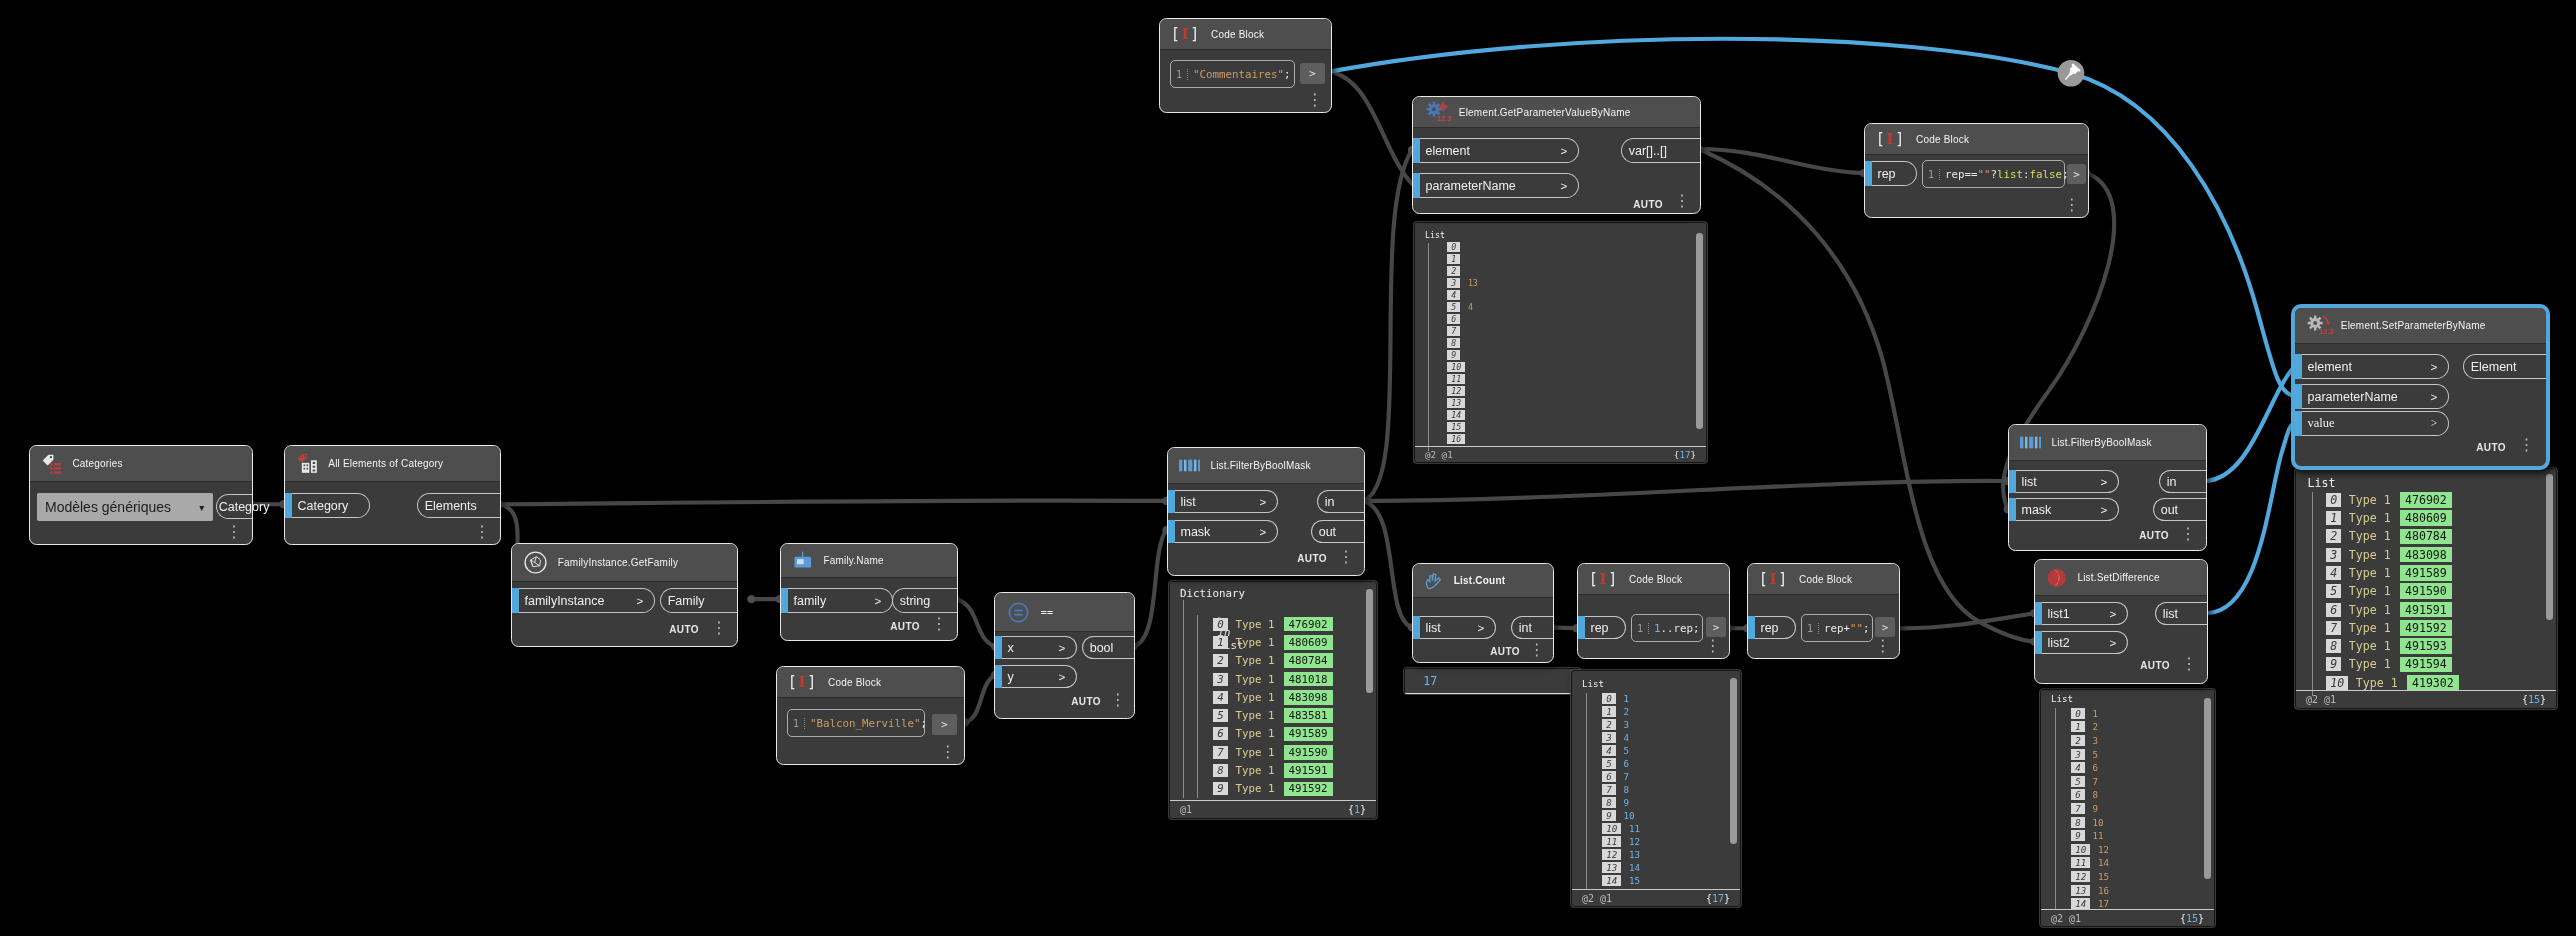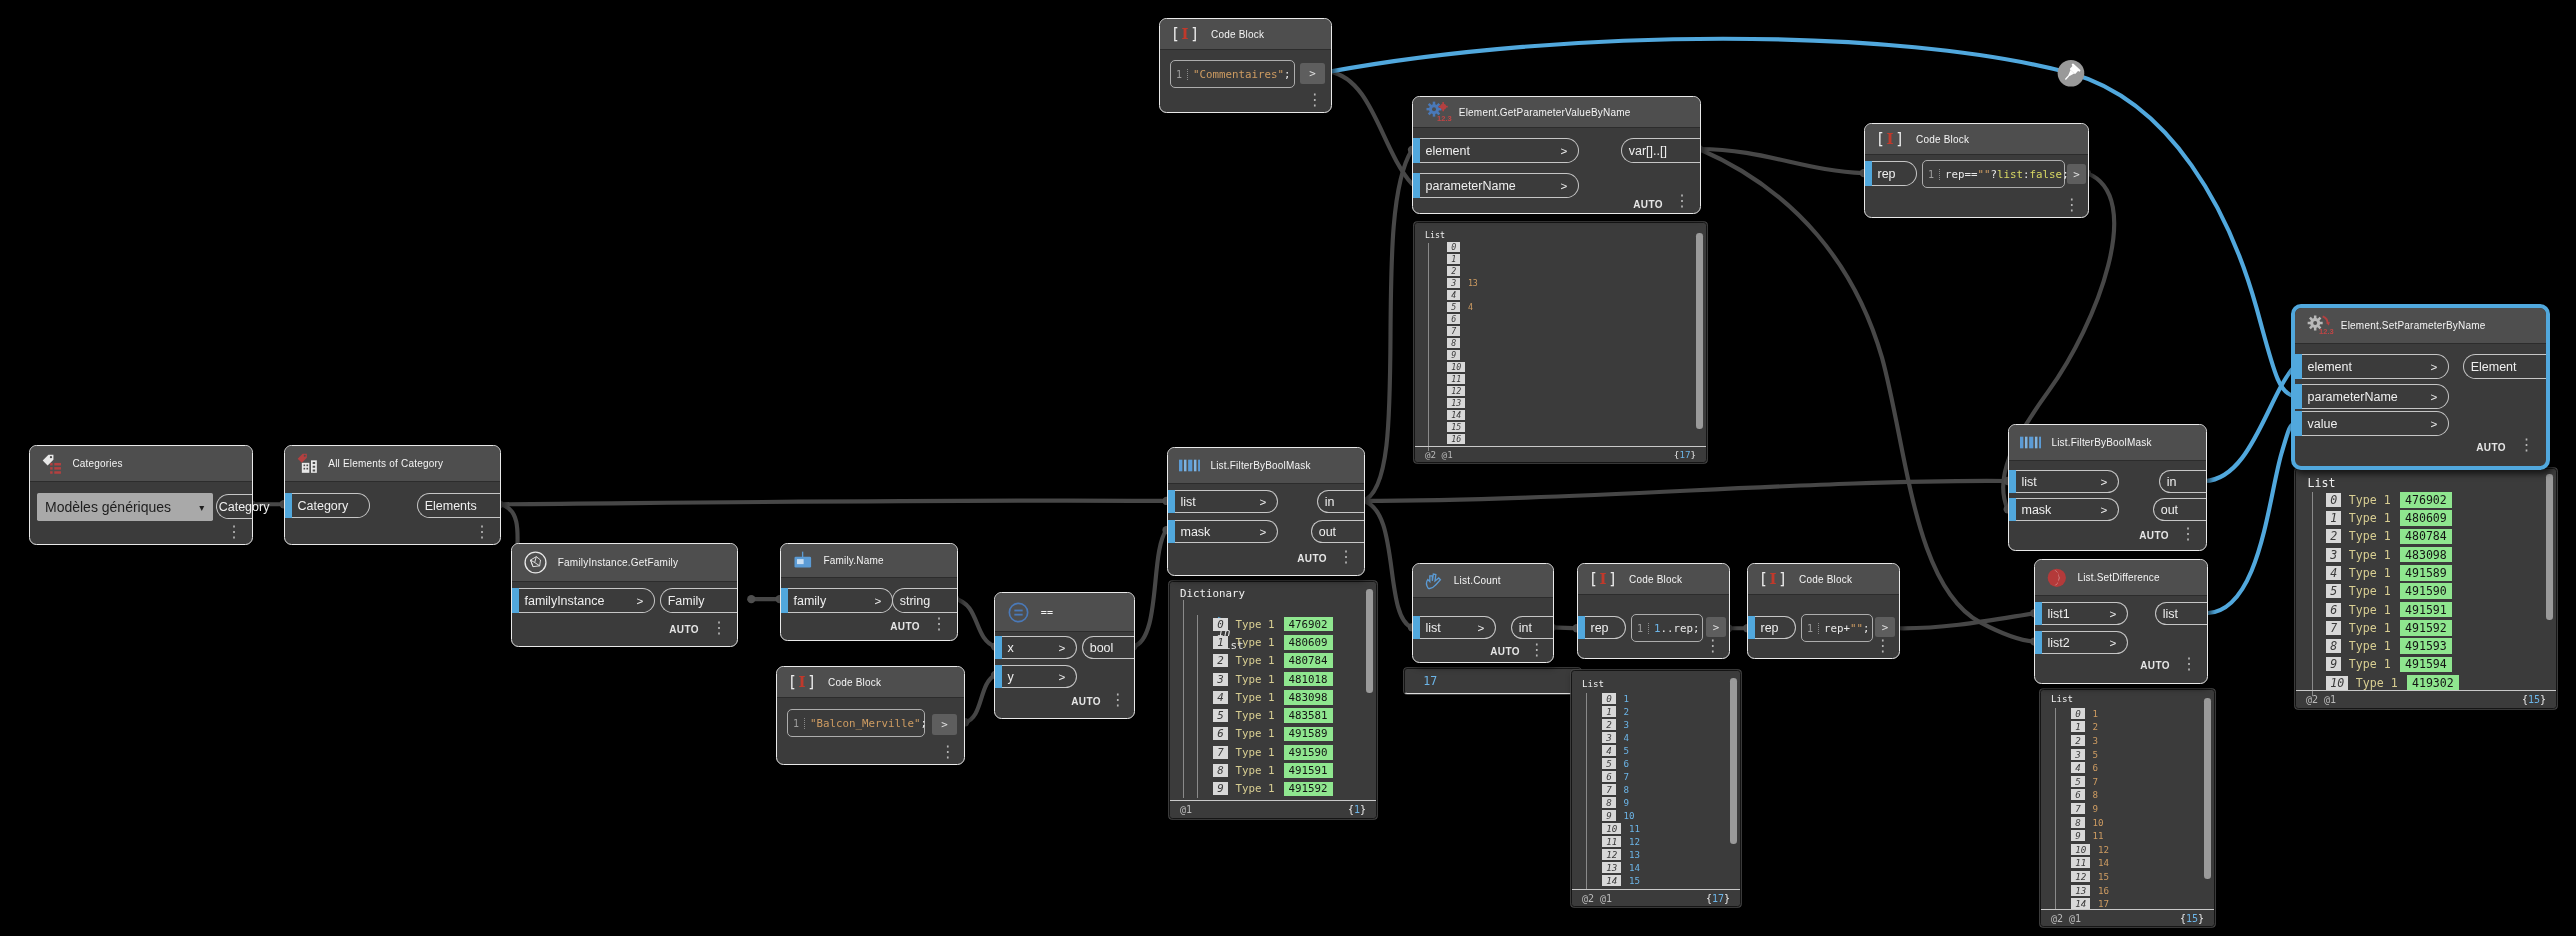--- a/index.html
+++ b/index.html
@@ -305,21 +305,21 @@
     <span class="ntitle">Element.SetParameterByName</span>
   </div>
   <div class="pill-in conn" style="top:46px;width:154px;">
         <span>element</span>
         <span class="chev">&gt;</span>
       </div>
   <div class="pill-in conn" style="top:76px;width:154px;">
         <span>parameterName</span>
         <span class="chev">&gt;</span>
       </div>
-  <div class="pill-in conn" style="top:103px;width:154px;">
+  <div class="pill-in conn" style="top:103px;width:154px;font-family:Liberation Serif, serif;">
         <span>value</span>
         <span class="chev">&gt;</span>
       </div>
   <div class="pill-out" style="top:46px;width:83px;">
         <span>Element</span>
       </div>
   <span class="lacing" style="right:40px;top:134px;">AUTO</span>
   <span class="dots" style="right:11.6px;top:130px;">⋮</span>
 </div>
 
@@ -625,21 +625,21 @@
         </div>
       </div>
   <div class="sbar" style="right:3.3px;top:6.7px;height:104px;"></div>
   <div class="pv-foot" style="height:16.6px;">
     <span>@1</span>
     <span><span class="brace">{</span><span class="cnt">1</span><span class="brace">}</span></span>
   </div>
 </div>
 
 <div class="node" style="left:1412px;top:563px;width:140px;height:98px;">
-  <div class="nhead" style="height:33px;">
+  <div class="nhead" style="height:33px;font-weight:bold;">
     <span class="nodeicon">
       <svg width="20" height="21.6" viewBox="0 0 24 26">
             <path d="M5,22 c-2.5,-4 -2.5,-8 -0.5,-10.5 l2.5,2.5 v-7 h3 v6 l1.2,-8 3,0.6 -1,7.6 4.5,-3.6 2,2.2 -6,6.5 c-2.5,3 -5.5,4.7 -8.7,3.7 z" fill="none" stroke="#5B9BD5" stroke-width="1.6"></path>
           </svg>
     </span>
     <span class="ntitle">List.Count</span>
   </div>
   <div class="pill-in conn" style="top:52px;width:83px;height:23px;">
         <span>list</span>
         <span class="chev">&gt;</span>

